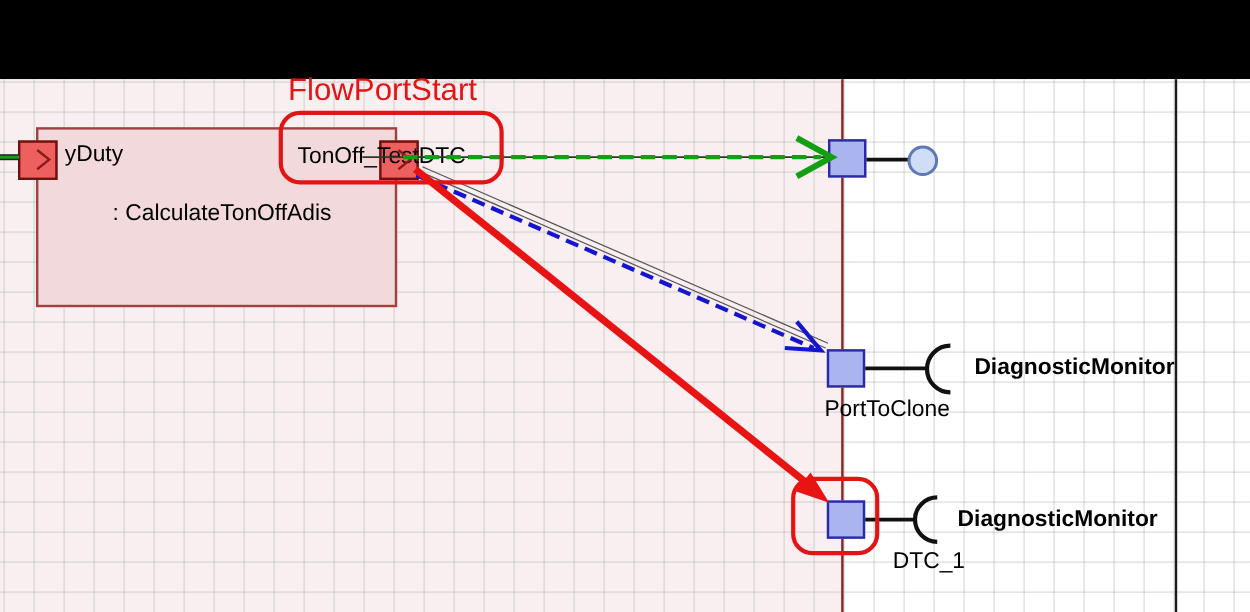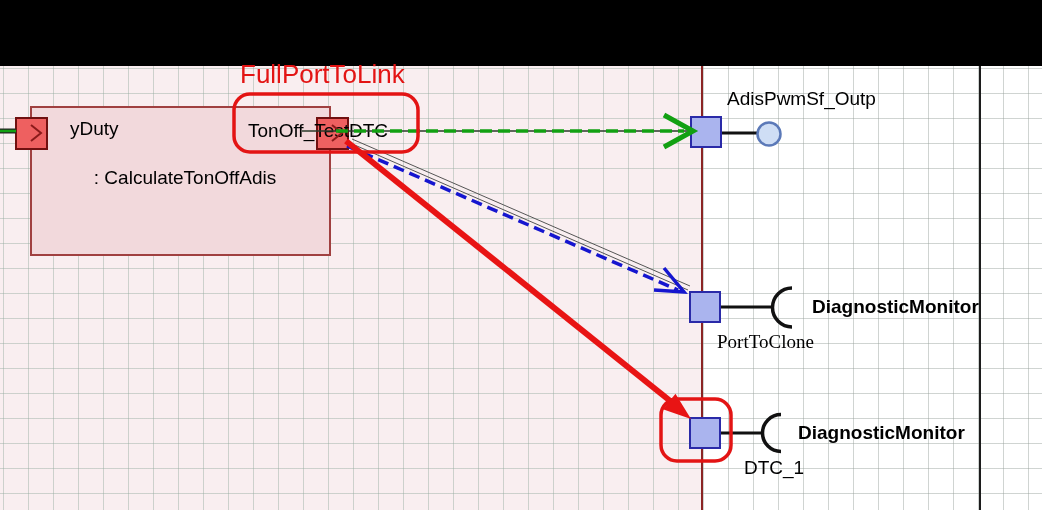--- a/index.html
+++ b/index.html
@@ -44,31 +44,30 @@
   <div class="abs" id="topbar"></div>
   <div class="abs" id="pink-region"></div>
   <div class="abs" id="white-region"></div>
   <div class="abs" id="red-boundary"></div>
   <div class="abs" id="black-boundary"></div>
 
   <div class="abs" id="calc-block"></div>
   <div class="lbl" style="left:30px;top:168px;width:310px;text-align:center;">: CalculateTonOffAdis</div>
 
   <div class="abs flow-port" id="port-yduty"></div>
-  <div class="lbl" style="left:54px;top:119px;margin-left:16px;">yDuty</div>
+  <div class="lbl" style="left:54px;top:119px;">yDuty</div>
 
   <div class="abs flow-port" id="port-tonoff"></div>
   <div class="lbl" style="left:248px;top:121px;">TonOff_TestDTC</div>
 
   <div class="abs proxy-port" id="port-adis"></div>
-  <div class="lbl" style="left:727px;top:89px;">AdisPwmSf_Outp</div>
 
   <div class="abs proxy-port" id="port-clone"></div>
   <div class="lbl lbl-bold" style="left:812px;top:297px;">DiagnosticMonitor</div>
-  <div class="lbl" style="left:717px;top:332px;font-family:Liberation Serif, serif;">PortToClone</div>
+  <div class="lbl" style="left:687px;top:332px;">PortToClone</div>
 
   <div class="abs proxy-port" id="port-dtc1"></div>
   <div class="lbl lbl-bold" style="left:798px;top:423px;">DiagnosticMonitor</div>
   <div class="lbl" style="left:744px;top:458px;">DTC_1</div>
 
   <svg class="abs" id="overlay" viewBox="0 0 1042 510" xmlns="http://www.w3.org/2000/svg">
 
     <g>
       <line x1="0" y1="131" x2="16" y2="131" stroke="#222222" stroke-width="5"></line>
       <line x1="0" y1="131" x2="16" y2="131" stroke="#12a012" stroke-width="2.5"></line>
@@ -109,15 +108,15 @@
 
     <rect x="234" y="94" width="184" height="58" rx="16" fill="none" stroke="#e31414" stroke-width="3.5"></rect>
     <rect x="661" y="399" width="70" height="62" rx="16" fill="none" stroke="#e31414" stroke-width="3.5"></rect>
 
     <g>
       <line x1="346" y1="141" x2="674" y2="404" stroke="#e81414" stroke-width="6"></line>
       <polygon points="691,419 662.9,409.3 675.5,393.7" fill="#e81414"></polygon>
     </g>
   </svg>
 
-  <div class="red-note" style="left:240px;top:61px;">FullPortToLink</div>
+  <div class="red-note" style="left:240px;top:61px;">FlowPortStart</div>
 
 </div>
 
 </body></html>

